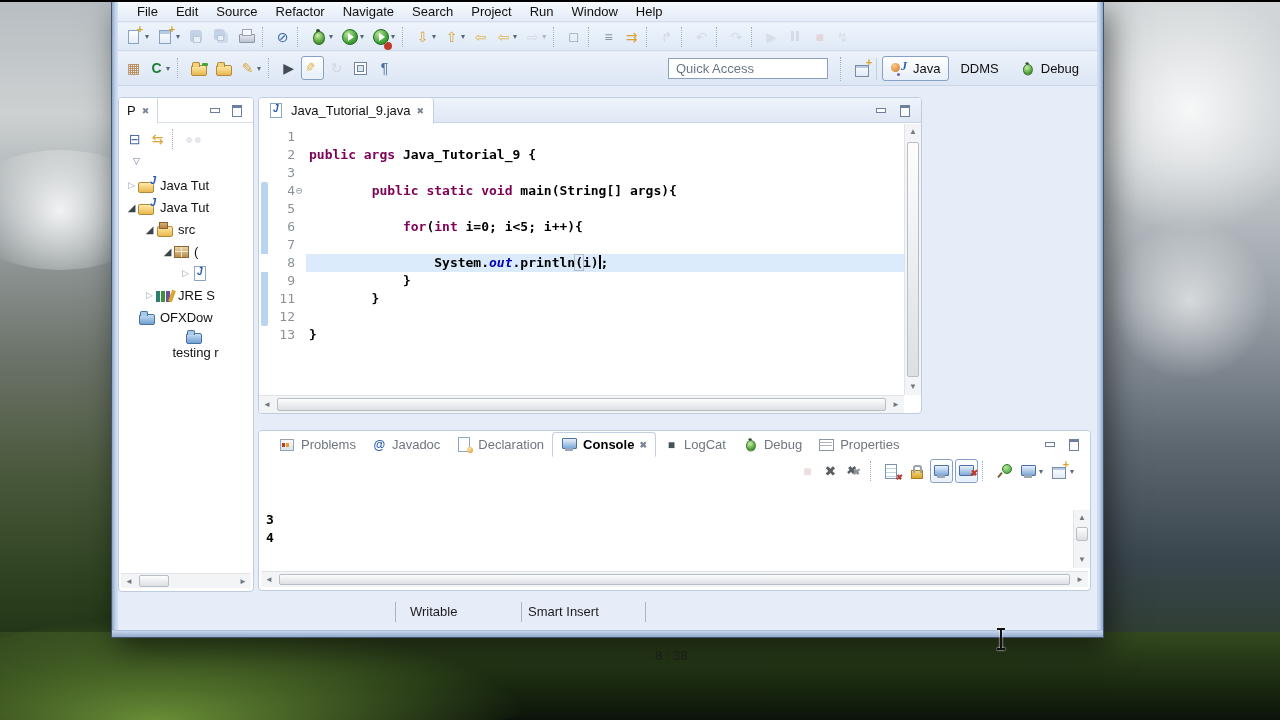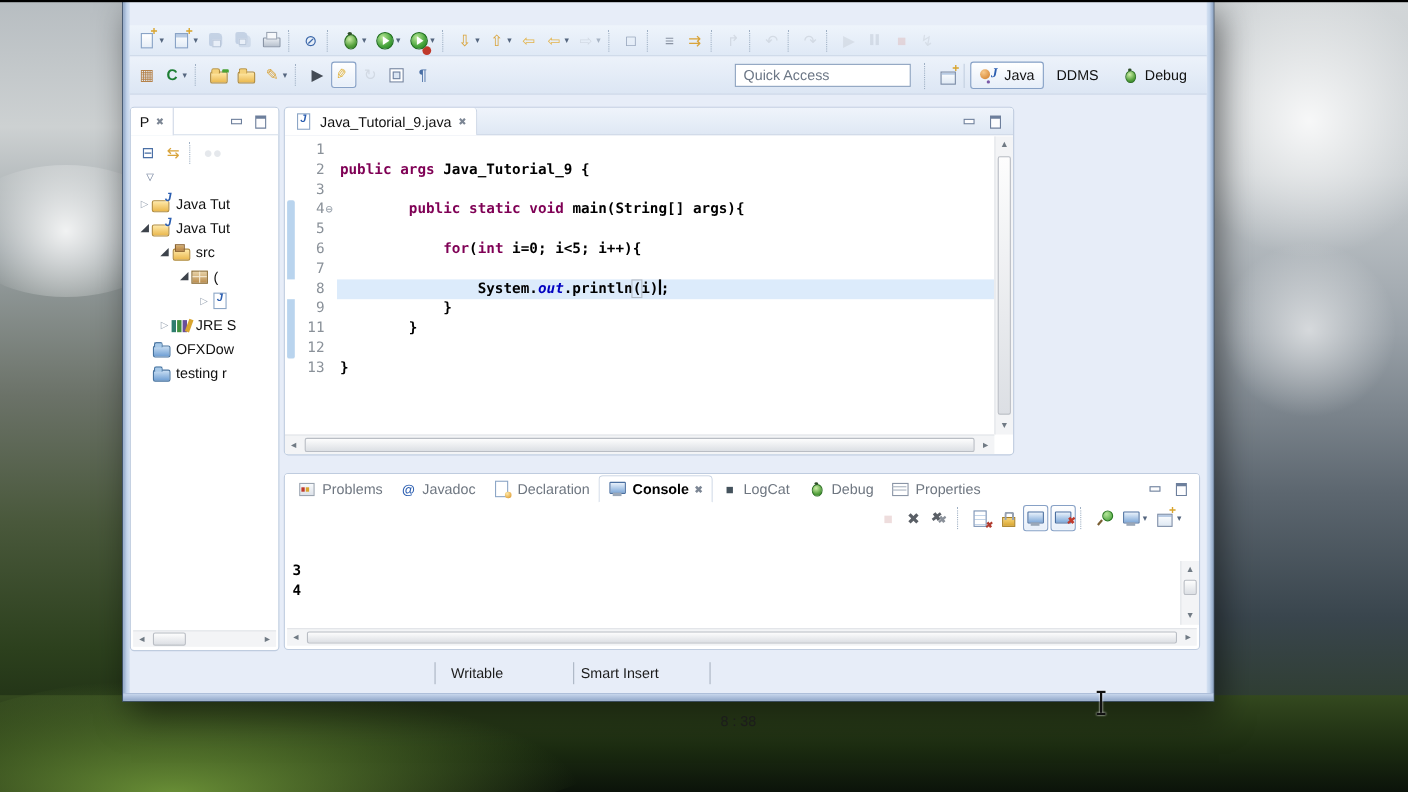--- a/index.html
+++ b/index.html
@@ -110,21 +110,21 @@
   .caret { display:inline-block; width:2px; height:14px; background:#000; vertical-align:-2px; }
 
   
   .sbv { position:absolute; right:0; width:17px; background:#f3f4f6; border-left:1px solid #e2e4e8; }
   .ed .sbv { top:26px; bottom:18px; }
   .sbh { position:absolute; height:16px; background:#f3f4f6; border-top:1px solid #e2e4e8; }
   .sba { position:absolute; font-size:8px; color:#707a84; width:16px; height:16px; text-align:center; line-height:16px; }
   .thumb { position:absolute; background:linear-gradient(#fdfdfd,#dcdfe4); border:1px solid #b9bdc4; border-radius:2px; }
 
   
-  .c-tabrow { position:absolute; left:0; right:0; top:0; height:26px; background:#fff; display:flex; align-items:flex-end; padding-left:4px; }
+  .c-tabrow { position:absolute; left:0; right:0; top:0; height:26px; background:#fff; display:flex; align-items:flex-end; padding-left:12px; }
   .ctab { display:flex; align-items:center; gap:5px; height:25px; padding:0 8px; font-size:13px; color:#6e7680; }
   .cactive { background:#fff; border:1px solid #c3cfe0; border-bottom-color:#fff; border-radius:4px 4px 0 0; color:#000; font-weight:bold; }
   .c-toolbar { position:absolute; right:12px; top:28px; display:flex; align-items:center; }
   .c-header { position:absolute; left:0; right:0; top:58px; height:20px; padding-left:7px; font-size:13px; color:#000;
               border-bottom:1px solid #dcdcdc; background:#fff; }
   .c-out { position:absolute; left:0; right:17px; top:79px; bottom:22px; background:#fff;
            font:bold 13px/18px "DejaVu Sans Mono", monospace; color:#000; padding:1px 0 0 7px; }
   .co .sbv { top:79px; bottom:22px; }
   .c-hsb { position:absolute; left:2px; right:2px; bottom:3px; }
 
@@ -240,20 +240,32 @@
   <div class="cloud c2"></div>
   <div class="cloud c3"></div>
   <div class="bg-bottom"></div>
   <div class="glow-grass"></div>
 
   <div class="window">
     <div class="frame-l"></div>
     <div class="frame-r"></div>
     <div class="frame-b"></div>
 
+    <div class="menubar" id="menubar">
+        <div class="mi">File</div>
+        <div class="mi">Edit</div>
+        <div class="mi">Source</div>
+        <div class="mi">Refactor</div>
+        <div class="mi">Navigate</div>
+        <div class="mi">Search</div>
+        <div class="mi">Project</div>
+        <div class="mi">Run</div>
+        <div class="mi">Window</div>
+        <div class="mi">Help</div>
+      </div>
     <div class="tbrow tb1" id="tb1">
         <div class="tbtn">
           <i class="cx cx-newdoc"></i>
           <span class="dd">▾</span>
         </div>
         <div class="tbtn">
           <i class="cx cx-newdoc2"></i>
           <span class="dd">▾</span>
         </div>
         <div class="tbtn dim">
@@ -449,21 +461,21 @@
           <div class="trow" style="padding-left: 24px;">
             <span class="texp">▷</span>
             <i class="cx tf-lib"></i>
             <span class="tlabel">JRE S</span>
           </div>
           <div class="trow" style="padding-left: 6px;">
             <span class="texp"></span>
             <i class="cx tf-folder"></i>
             <span class="tlabel">OFXDow</span>
           </div>
-          <div class="trow" style="padding-left: 6px;">
+          <div class="trow" style="padding-left: 14px; flex-direction: column;">
             <span class="texp"></span>
             <i class="cx tf-folder"></i>
             <span class="tlabel">testing r</span>
           </div>
         </div>
       <div class="sbh c-hsb" style="height:15px;">
         <span class="sba" style="left:0;">◄</span>
         <div class="thumb" style="left:18px; top:1px; bottom:1px; width:30px;"></div>
         <span class="sba" style="right:0;">►</span>
       </div>

